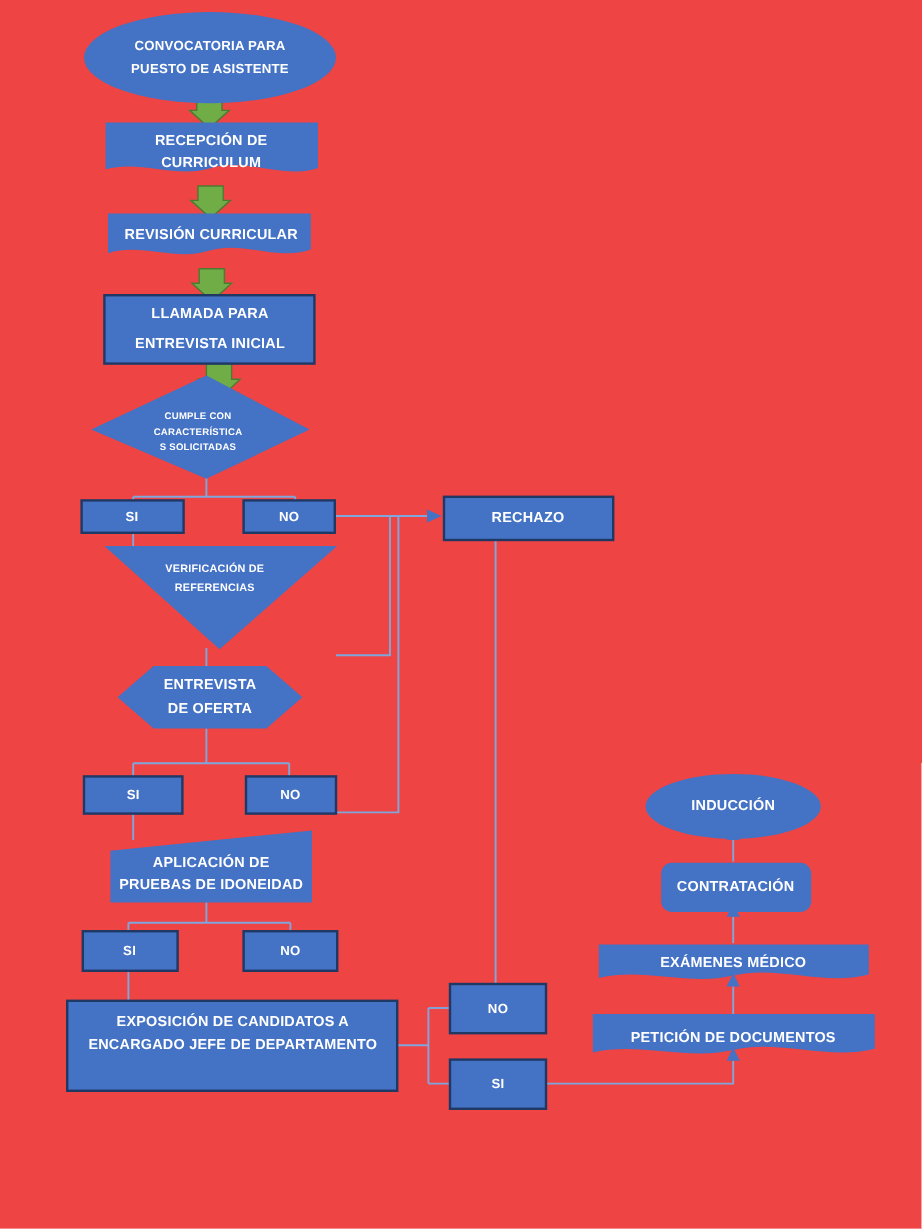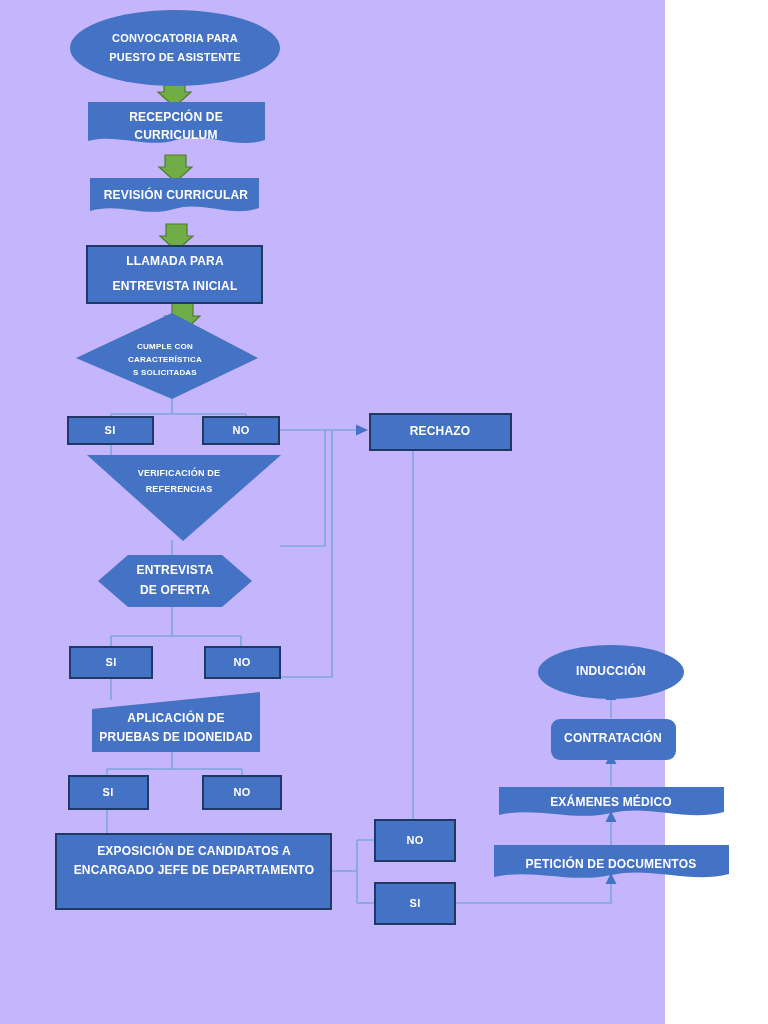--- a/index.html
+++ b/index.html
@@ -8,23 +8,23 @@
     background: #ffffff;
   }
   body {
     width: 768px;
     height: 1024px;
     font-family: "Liberation Sans", sans-serif;
     overflow: hidden;
   }
   #flowchart-root {
     position: relative;
-    width: 665px;
+    width: 768px;
     height: 1024px;
-    background: #c4b5fd;
+    background: #ef4444;
   }
   svg#flow-svg {
     position: absolute;
     top: 0;
     left: 0;
     width: 768px;
     height: 1024px;
     display: block;
   }
   .node-text {

